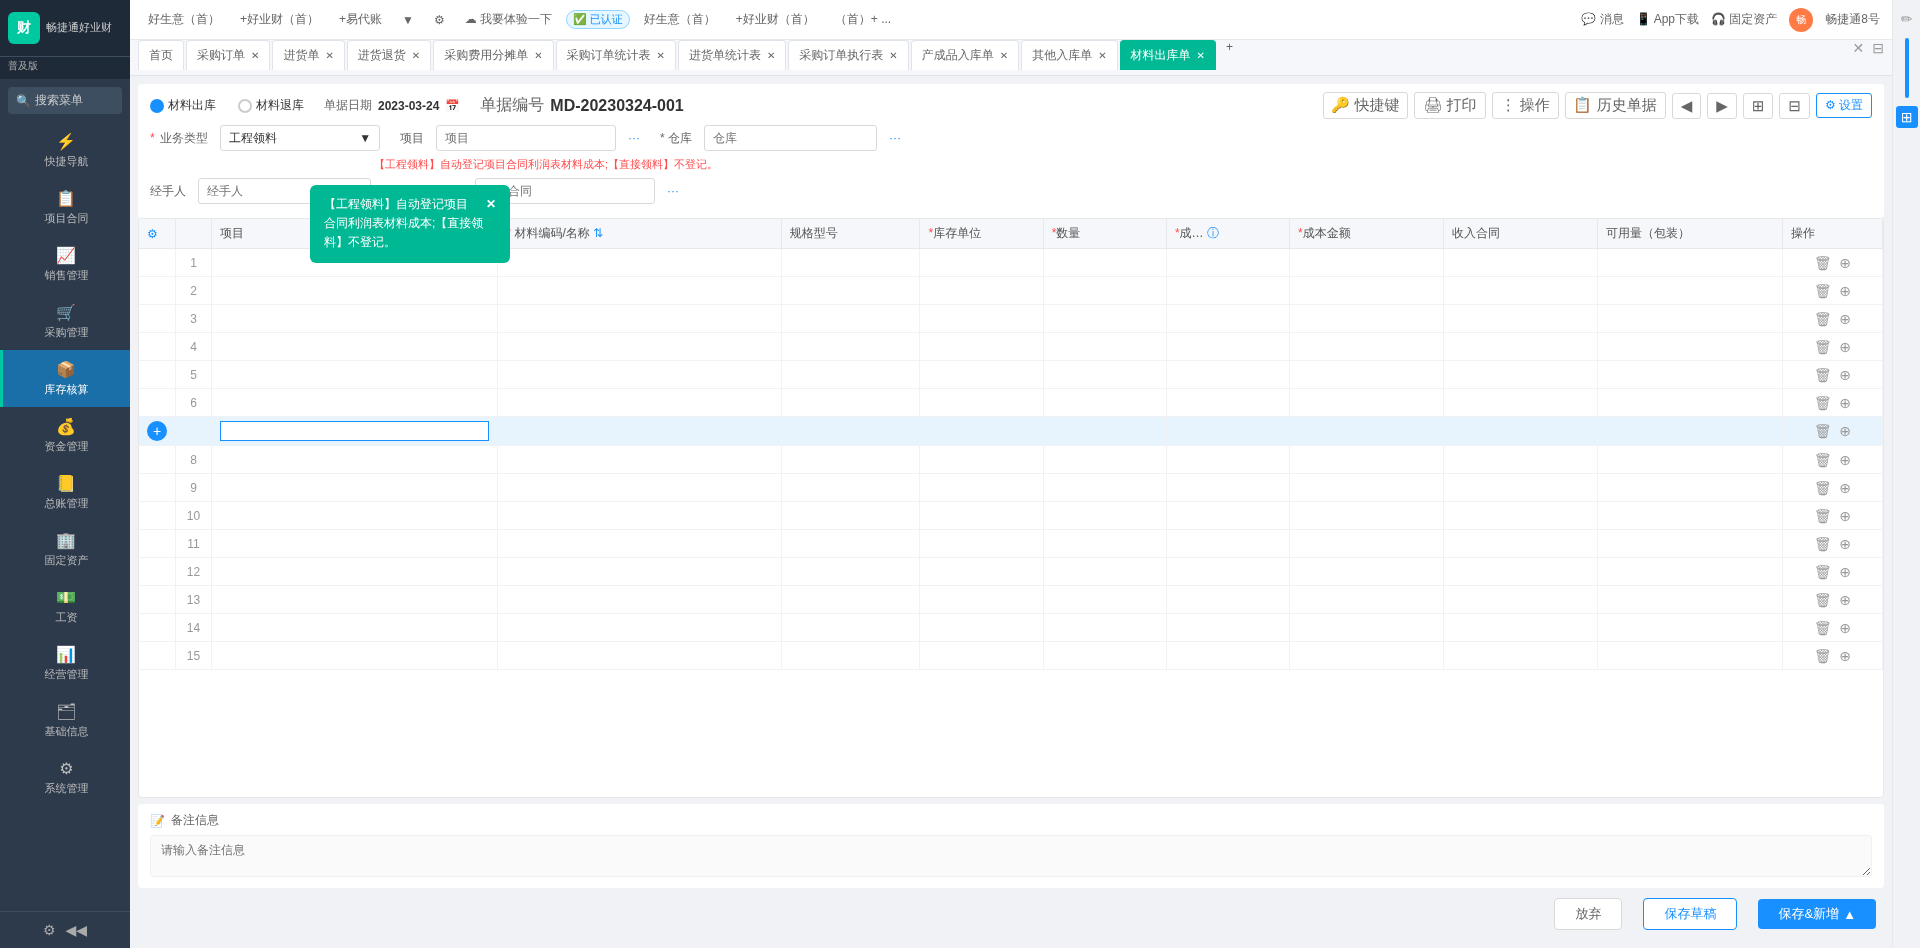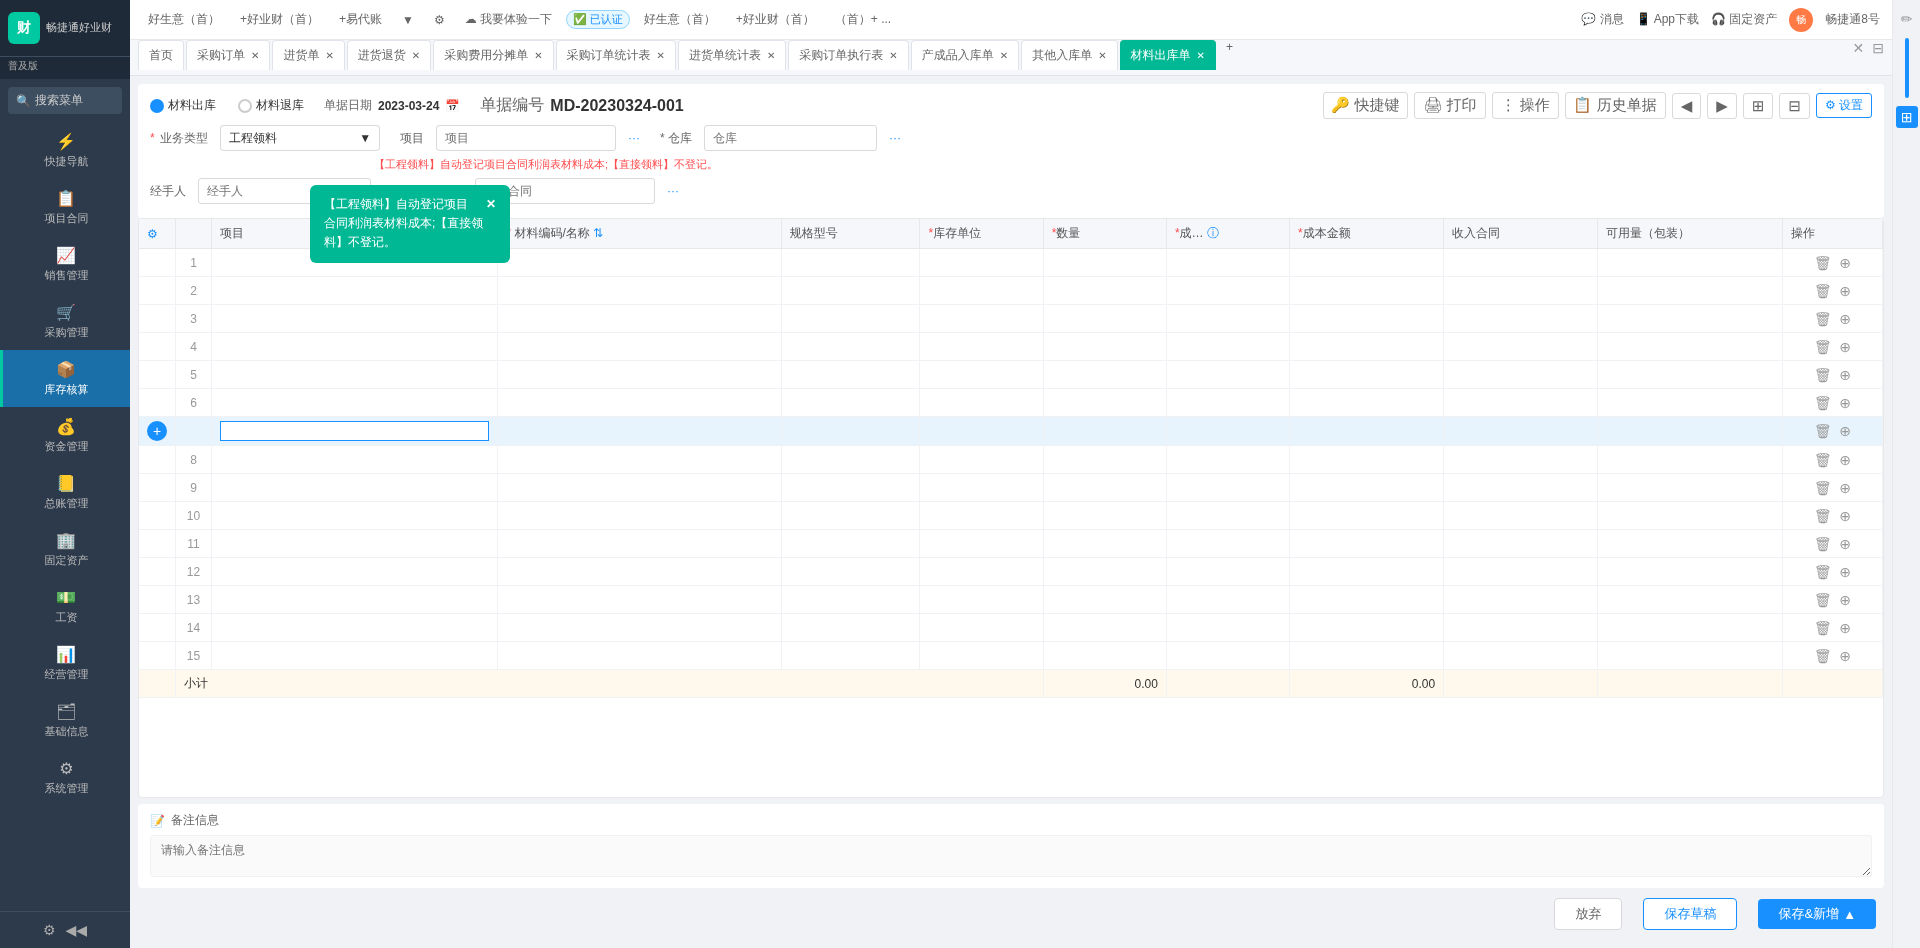--- a/index.html
+++ b/index.html
@@ -642,32 +642,20 @@
                 <td></td>
               <td></td>
                 <td></td>
                 <td></td>
               <td style="text-align:center;">
                 <button class="icon-btn">🗑</button>
                 <button class="icon-btn">⊕</button>
               </td>
             </tr>
 
-            <tr class="subtotal-row">
-              <td></td>
-              <td colspan="5" style="font-weight:500;">
-                <span>小计</span>
-              </td>
-              <td style="text-align:right;">0.00</td>
-              <td></td>
-              <td style="text-align:right;">0.00</td>
-              <td></td>
-              <td></td>
-              <td></td>
-            </tr>
           </tbody>
         </table>
       </div>
 
       <div class="footer-section">
         <div class="notes-label">
           <span>📝</span>
           <span>备注信息</span>
         </div>
         <textarea class="notes-input" rows="2" placeholder="请输入备注信息" style=""></textarea>

